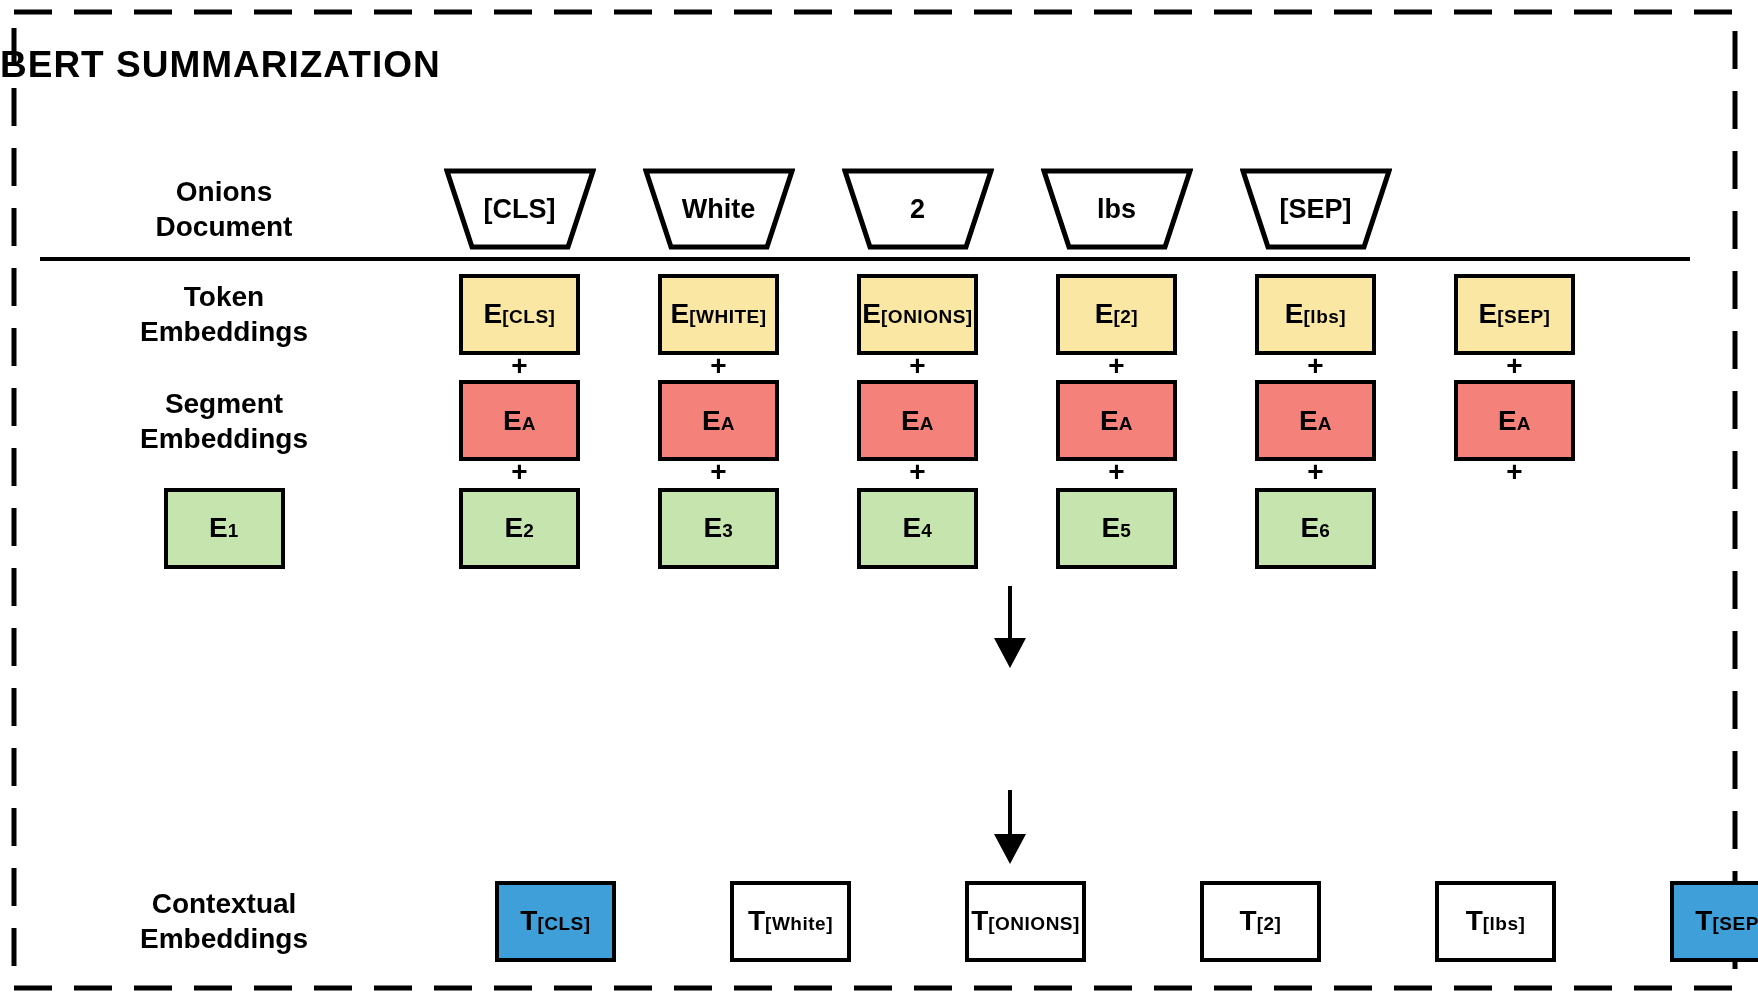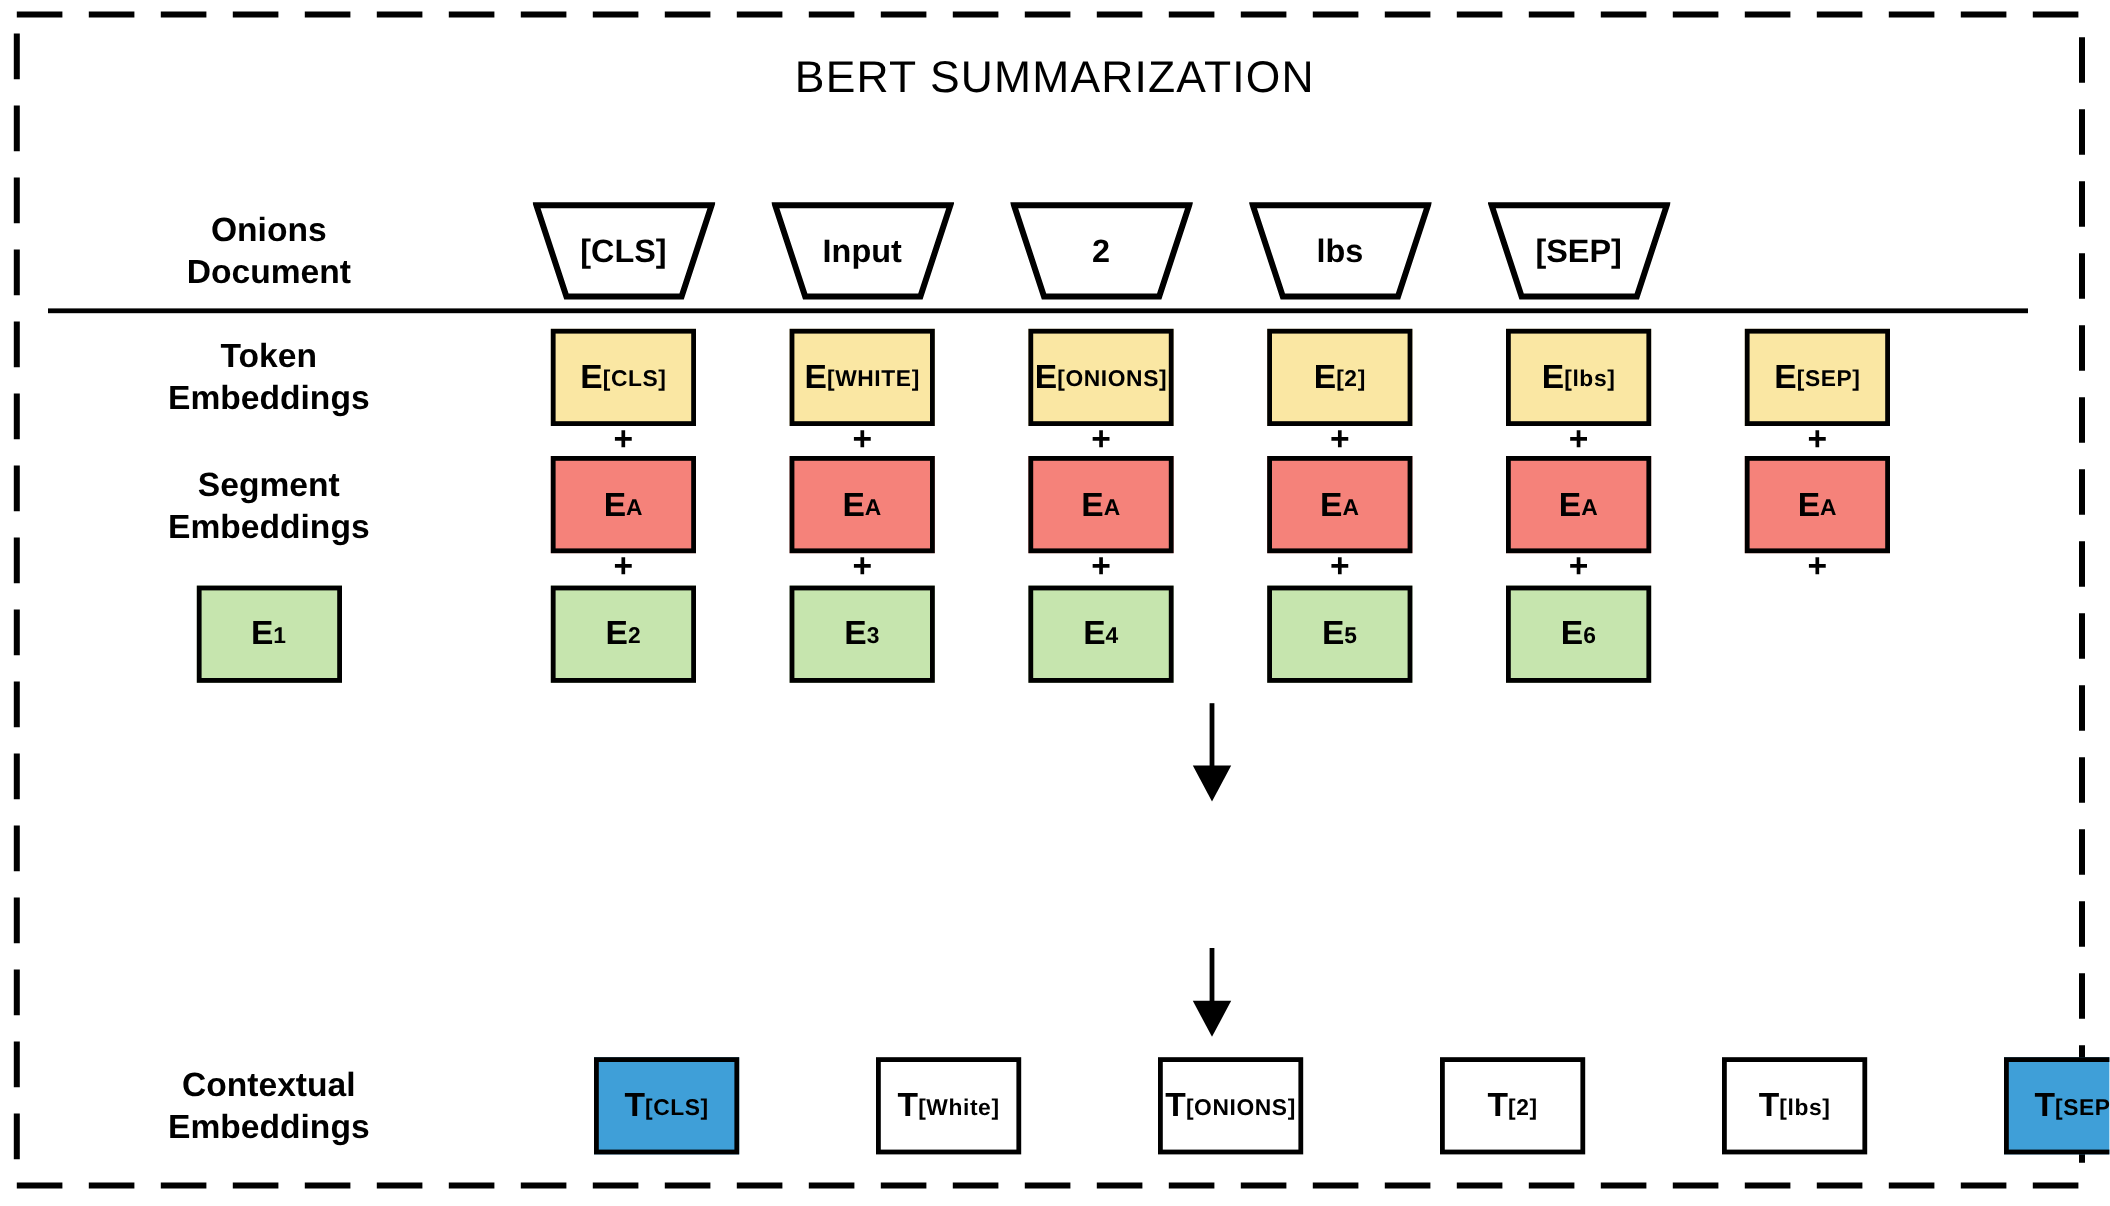--- a/index.html
+++ b/index.html
@@ -9,21 +9,21 @@
     width: 1758px; height: 1005px;
     background: var(--background, #fff);
     font-family: "Liberation Sans", "DejaVu Sans", sans-serif;
     color: #000;
     overflow: hidden;
   }
   .border-svg { position: absolute; inset: 0; }
 
   .title {
     position: absolute; top: 44px; left: 0; width: 100%;
-    text-align: center; font-size: 37px; font-weight: normal; letter-spacing: 1px;
+    text-align: left; font-size: 37px; font-weight: bold; letter-spacing: 1px;
   }
 
   
   .row {
     position: absolute; left: 28px; width: 1600px;
     display: grid; grid-template-columns: 392px repeat(6, 199px);
     align-items: center; justify-items: center;
   }
   .row-input       { top: 168px; height: 82px; }
   .row-token       { top: 273px; height: 82px; }
@@ -105,21 +105,21 @@
     <div class="trap">
       <svg viewBox="0 0 152 82">
           <path d="M3,3 L149,3 L124,79 L28,79 Z" fill="#fff" stroke="#000" stroke-width="5"></path>
         </svg>
       <span class="trap-label">[CLS]</span>
     </div>
     <div class="trap">
       <svg viewBox="0 0 152 82">
           <path d="M3,3 L149,3 L124,79 L28,79 Z" fill="#fff" stroke="#000" stroke-width="5"></path>
         </svg>
-      <span class="trap-label">Input</span>
+      <span class="trap-label">White</span>
     </div>
     <div class="trap">
       <svg viewBox="0 0 152 82">
           <path d="M3,3 L149,3 L124,79 L28,79 Z" fill="#fff" stroke="#000" stroke-width="5"></path>
         </svg>
       <span class="trap-label">2</span>
     </div>
     <div class="trap">
       <svg viewBox="0 0 152 82">
           <path d="M3,3 L149,3 L124,79 L28,79 Z" fill="#fff" stroke="#000" stroke-width="5"></path>

